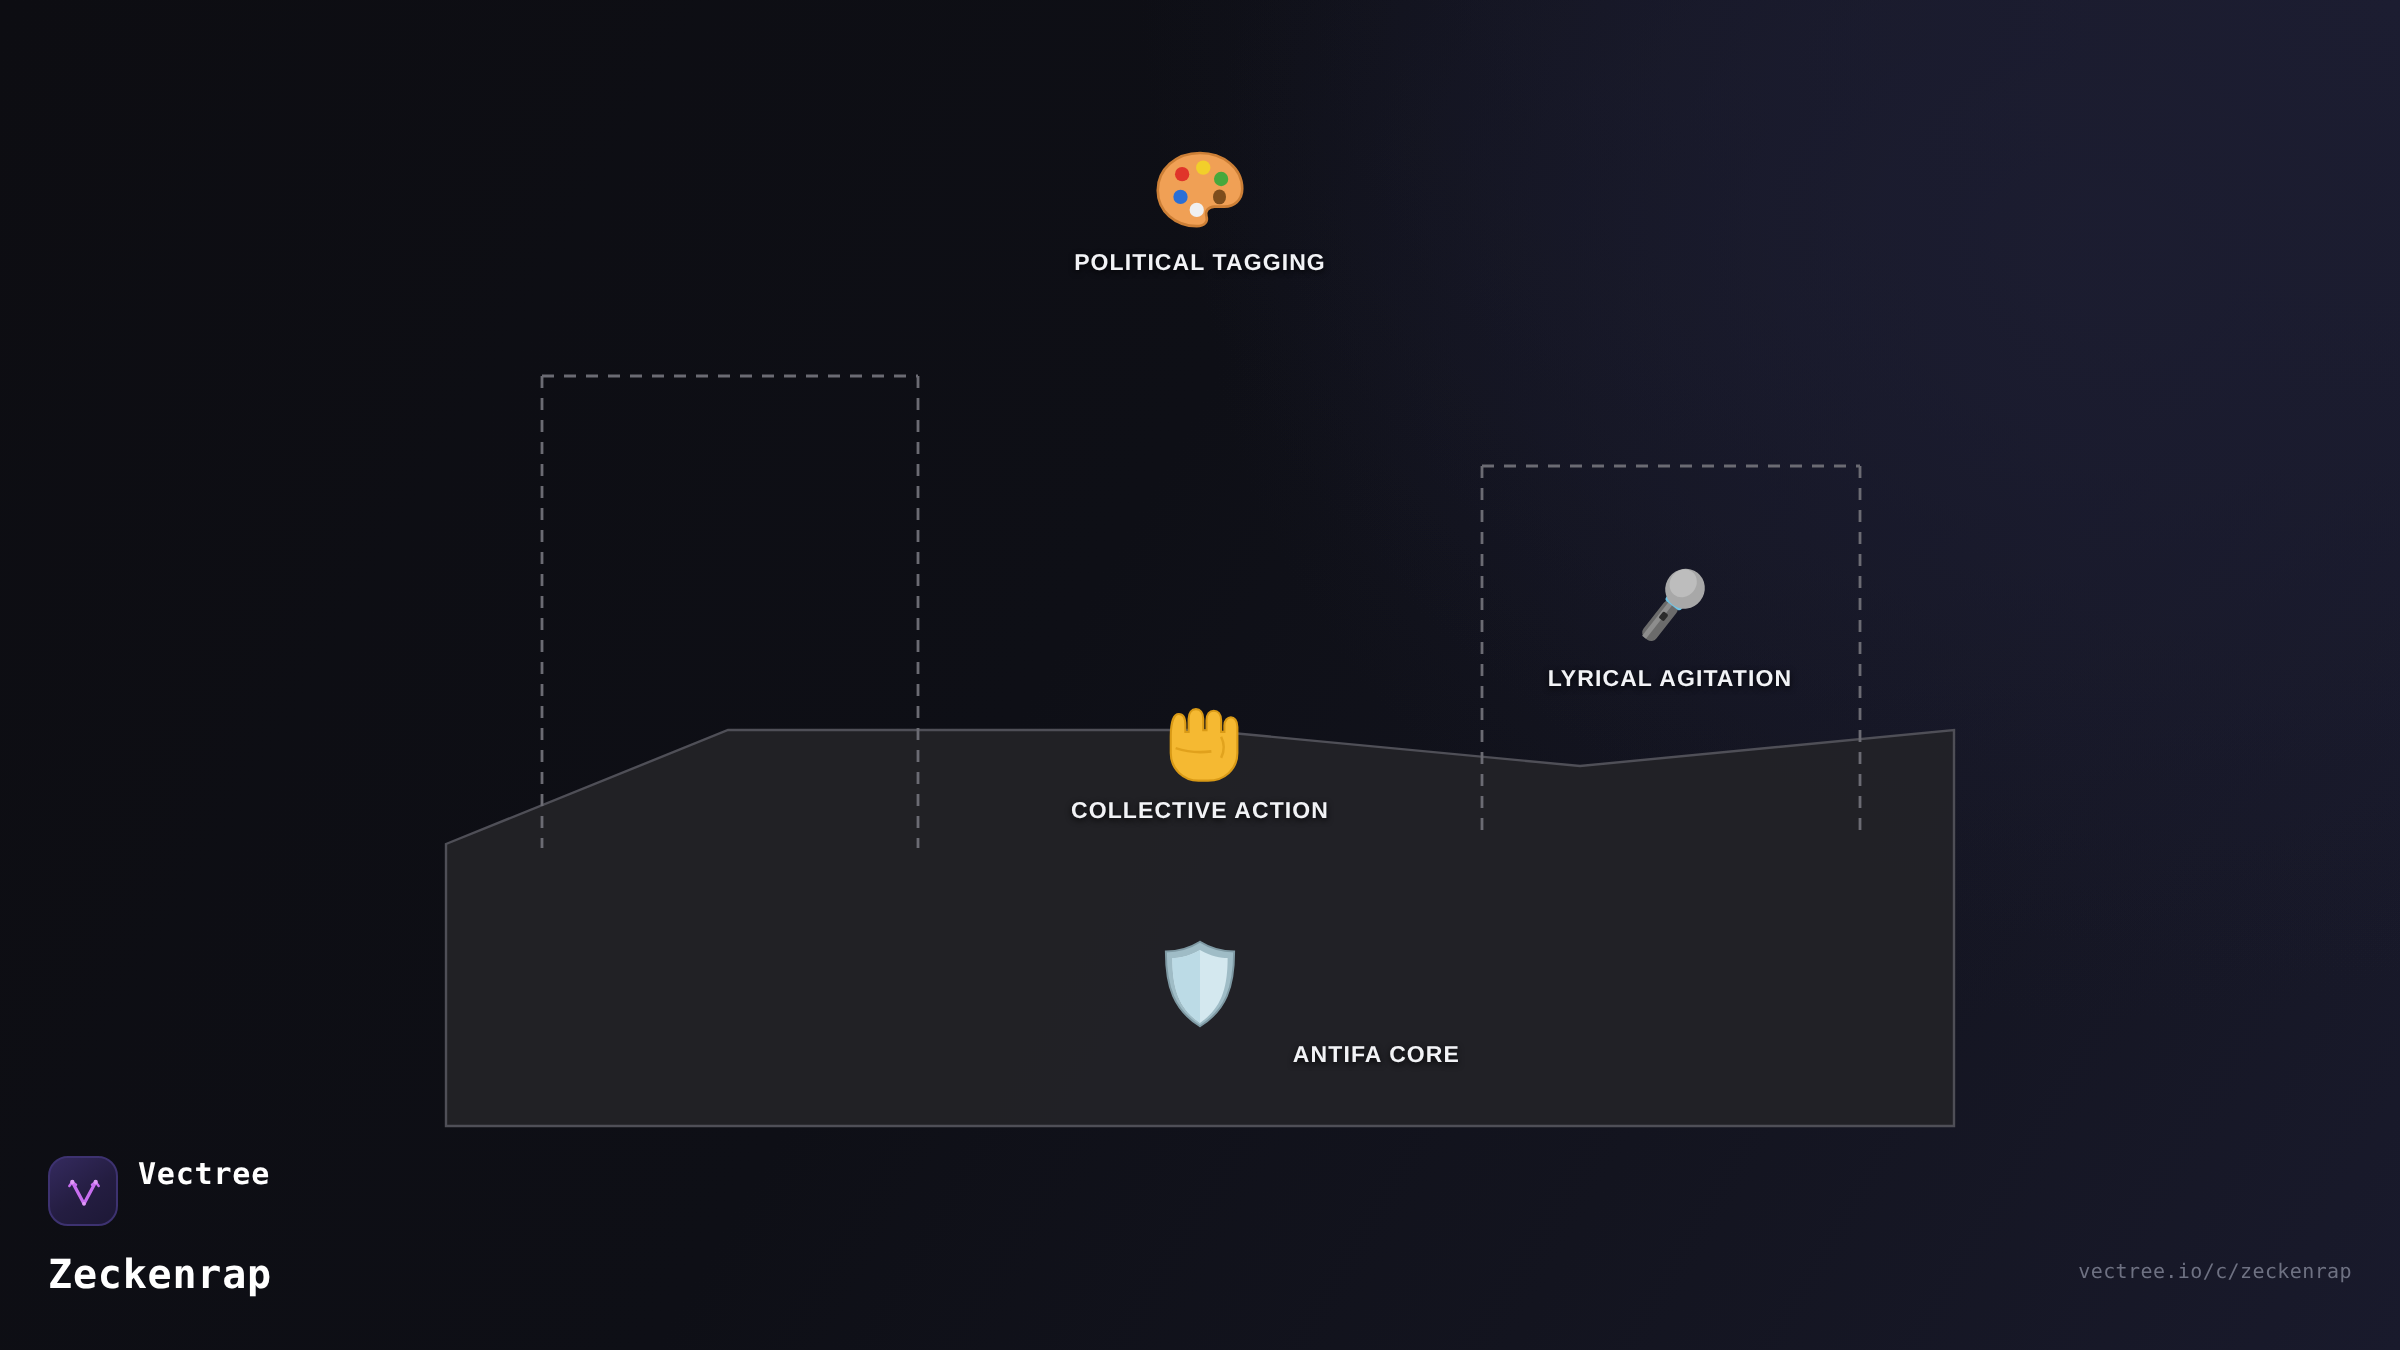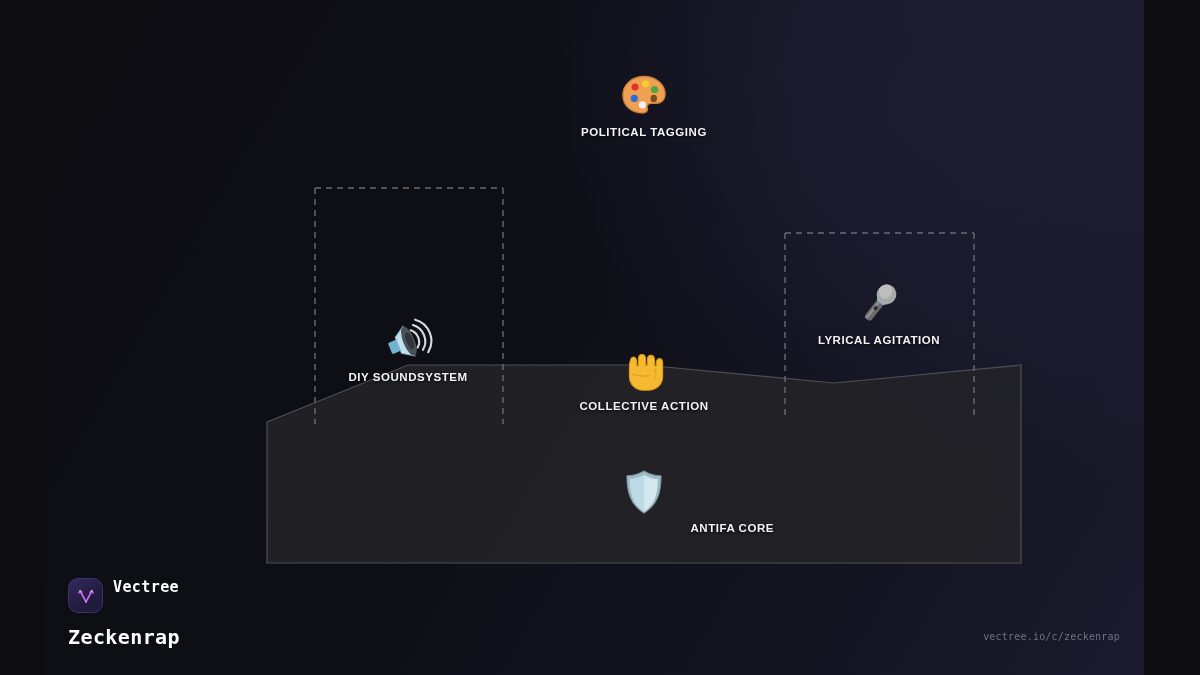--- a/index.html
+++ b/index.html
@@ -2,29 +2,28 @@
 <html><head>
 <meta charset="utf-8">
 <style>
   html, body {
     margin: 0;
     padding: 0;
     background: #0d0d12;
   }
   #stage {
     position: relative;
-    width: 1100px;
+    width: 1200px;
     height: 675px;
     overflow: hidden;
     font-family: "Liberation Sans", sans-serif;
     background:
       radial-gradient(ellipse 900px 700px at 100% 0%, #1c1d31 0%, rgba(28,29,49,0.55) 38%, rgba(28,29,49,0) 70%),
       radial-gradient(ellipse 700px 600px at 88% 18%, #1a1b2e 0%, rgba(26,27,46,0) 65%),
       linear-gradient(120deg, #0d0d12 0%, #0e0f16 45%, #13141f 72%, #191a2c 100%);
-    margin-left: 44px;
   }
 
   
   #canvas {
     position: absolute;
     left: 0; top: 0;
     width: 1200px;
     height: 675px;
   }
 
@@ -134,36 +133,20 @@
         <circle cx="34" cy="17" r="4.4" fill="#f2cf2a"></circle>
         <circle cx="45" cy="24" r="4.4" fill="#47a83c"></circle>
         <circle cx="20" cy="35" r="4.4" fill="#2a6fd6"></circle>
         <circle cx="30" cy="43" r="4.4" fill="#f0f0f0"></circle>
         <ellipse cx="44" cy="35" rx="4" ry="4.6" fill="#7d4d1c"></ellipse>
       </svg>
     </span>
     <span class="label">POLITICAL TAGGING</span>
   </div>
 
-  <div class="node" style="left:364px; top:315px;">
-    <span class="emoji">
-      <svg width="52" height="52" viewBox="0 0 64 64">
-        <g transform="rotate(-22 32 32)">
-          <rect x="8" y="25" width="11" height="15" rx="2" fill="#6fb3cc"></rect>
-          <path d="M19 22 L33 13 L33 52 L19 43 Z" fill="#bfe0ec" stroke="#8fb9c9" stroke-width="1.2"></path>
-          <ellipse cx="33" cy="32.5" rx="7" ry="19" fill="#4a5258"></ellipse>
-          <ellipse cx="34" cy="32.5" rx="4" ry="11" fill="#2e3438"></ellipse>
-          <path d="M40 21 A15 15 0 0 1 40 44" fill="none" stroke="#d6dade" stroke-width="2.6" stroke-linecap="round"></path>
-          <path d="M45 16 A21 21 0 0 1 45 49" fill="none" stroke="#d6dade" stroke-width="2.6" stroke-linecap="round"></path>
-          <path d="M50 11 A27 27 0 0 1 50 54" fill="none" stroke="#d6dade" stroke-width="2.6" stroke-linecap="round"></path>
-        </g>
-      </svg>
-    </span>
-    <span class="label">DIY SOUNDSYSTEM</span>
-  </div>
 
   <div class="node" style="left:600px; top:344px;">
     <span class="emoji">
       <svg width="52" height="52" viewBox="0 0 64 64">
         <path d="M14 30c0-9 2-14 5-14s4 3 4 7v4h2v-8c0-4 2-6 4.5-6S34 15 34 19v7h2v-6c0-4 2-6 4.5-6S45 16 45 20v7h2v-4c0-3 2-5 4-5s4 2 4 6v16c0 10-8 17-18 17h-6c-9 0-17-7-17-17z" fill="#f5b932" stroke="#d99a16" stroke-width="1.3"></path>
         <path d="M17 37c6 2 14 3 22 2" fill="none" stroke="#d99a16" stroke-width="1.6" opacity="0.75"></path>
         <path d="M45 30c2 4 2 9 0 13" fill="none" stroke="#d99a16" stroke-width="1.5" opacity="0.7"></path>
       </svg>
     </span>
     <span class="label">COLLECTIVE ACTION</span>

